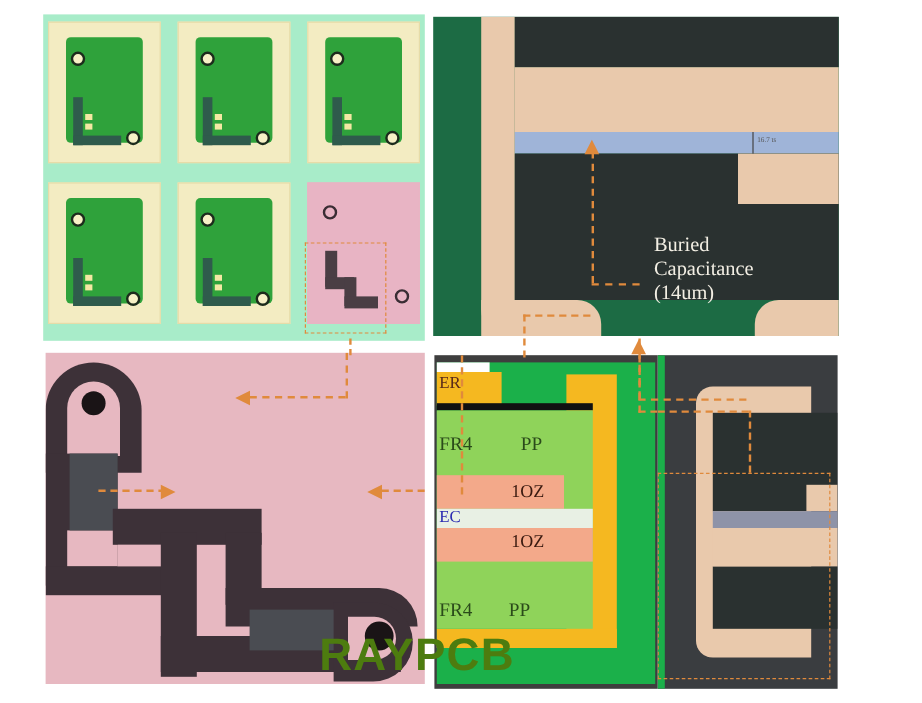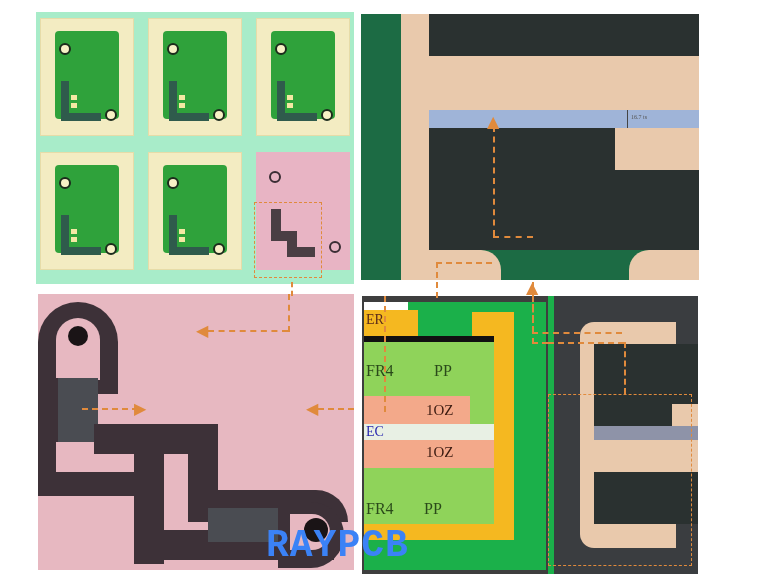--- a/index.html
+++ b/index.html
@@ -26,21 +26,21 @@
   .rblock{position:absolute;background:#4a4c52;}
   
   #p-stack{left:362px;top:296px;width:186px;height:278px;background:#3e3e3e;}
   
   #p-e{left:548px;top:296px;width:150px;height:278px;background:#3a3d40;}
   .lbl{position:absolute;font-family:"Liberation Serif",serif;}
   .dash-h{position:absolute;height:0;border-top:2px dashed #e08a3c;}
   .dash-v{position:absolute;width:0;border-left:2px dashed #e08a3c;}
   .dash-box{position:absolute;border:1.5px dashed #e08a3c;}
   .arrow{position:absolute;color:#e08a3c;font-size:16px;line-height:16px;font-family:"DejaVu Sans",sans-serif;}
-  #watermark{position:absolute;left:266px;top:526px;font-family:Liberation Mono, monospace;font-weight:bold;font-size:38px;color:#3b82f6;letter-spacing:1px;line-height:40px;}
+  #watermark{position:absolute;left:266px;top:526px;font-family:Liberation Sans, sans-serif;font-weight:bold;font-size:38px;color:#4d7c0f;letter-spacing:1px;line-height:40px;}
 </style>
 </head>
 <body>
 
 <div class="panel" id="p-grid">
 
   <div class="cell" style="left:4px;top:6px;">
     <div class="board"></div>
     <div class="hole" style="left:18px;top:24px;"></div>
     <div class="hole" style="left:64px;top:90px;"></div>
@@ -104,20 +104,25 @@
   <div class="dielectric" style="left:68px;top:96px;width:270px;height:18px;"></div>
   <div class="dark" style="left:68px;top:114px;width:270px;height:122px;"></div>
   <div class="copper" style="left:254px;top:114px;width:84px;height:42px;"></div>
   <div class="copper" style="left:40px;top:236px;width:100px;height:30px;border-radius:0 20px 0 0;"></div>
   <div class="copper" style="left:268px;top:236px;width:70px;height:30px;border-radius:20px 0 0 0;"></div>
   <div style="position:absolute;left:266px;top:96px;width:1px;height:18px;background:#444;"></div>
   <div class="lbl" style="left:270px;top:100px;font-size:6px;color:#555;">16.7 ts</div>
   <div class="dash-v" style="left:132px;top:112px;height:110px;"></div>
   <div class="arrow" style="left:126px;top:100px;">▲</div>
   <div class="dash-h" style="left:132px;top:222px;width:40px;"></div>
+  <div class="lbl" style="left:184px;top:180px;font-size:17px;color:#f3efe4;line-height:20px;">
+    <div>Buried</div>
+    <div>Capacitance</div>
+    <div>(14um)</div>
+  </div>
 </div>
 
 <div class="panel" id="p-res">
   <div class="rtrace" style="left:0;top:8px;width:80px;height:92px;border-radius:40px 40px 0 0;"></div>
   <div class="rfill" style="left:18px;top:24px;width:44px;height:62px;border-radius:22px 22px 0 0;"></div>
   <div style="position:absolute;left:30px;top:32px;width:20px;height:20px;border-radius:50%;background:#1a1416;"></div>
   <div class="rtrace" style="left:0;top:84px;width:60px;height:110px;"></div>
   <div class="rfill" style="left:18px;top:148px;width:42px;height:30px;"></div>
   <div class="rblock" style="left:20px;top:84px;width:40px;height:64px;"></div>
   <div class="rtrace" style="left:56px;top:130px;width:124px;height:30px;"></div>

